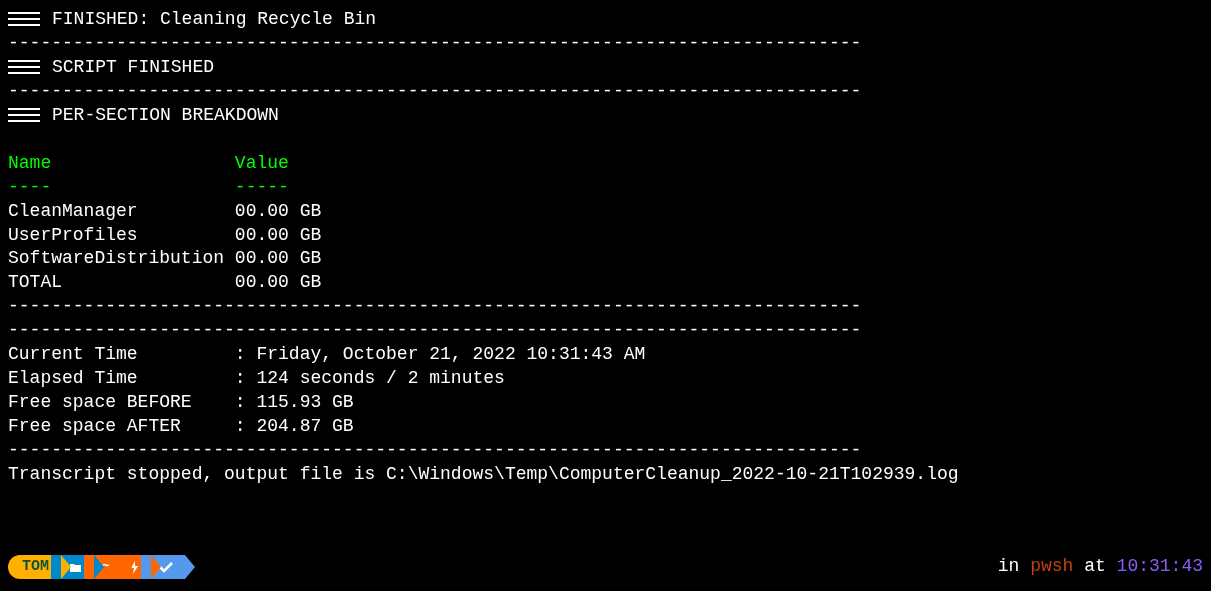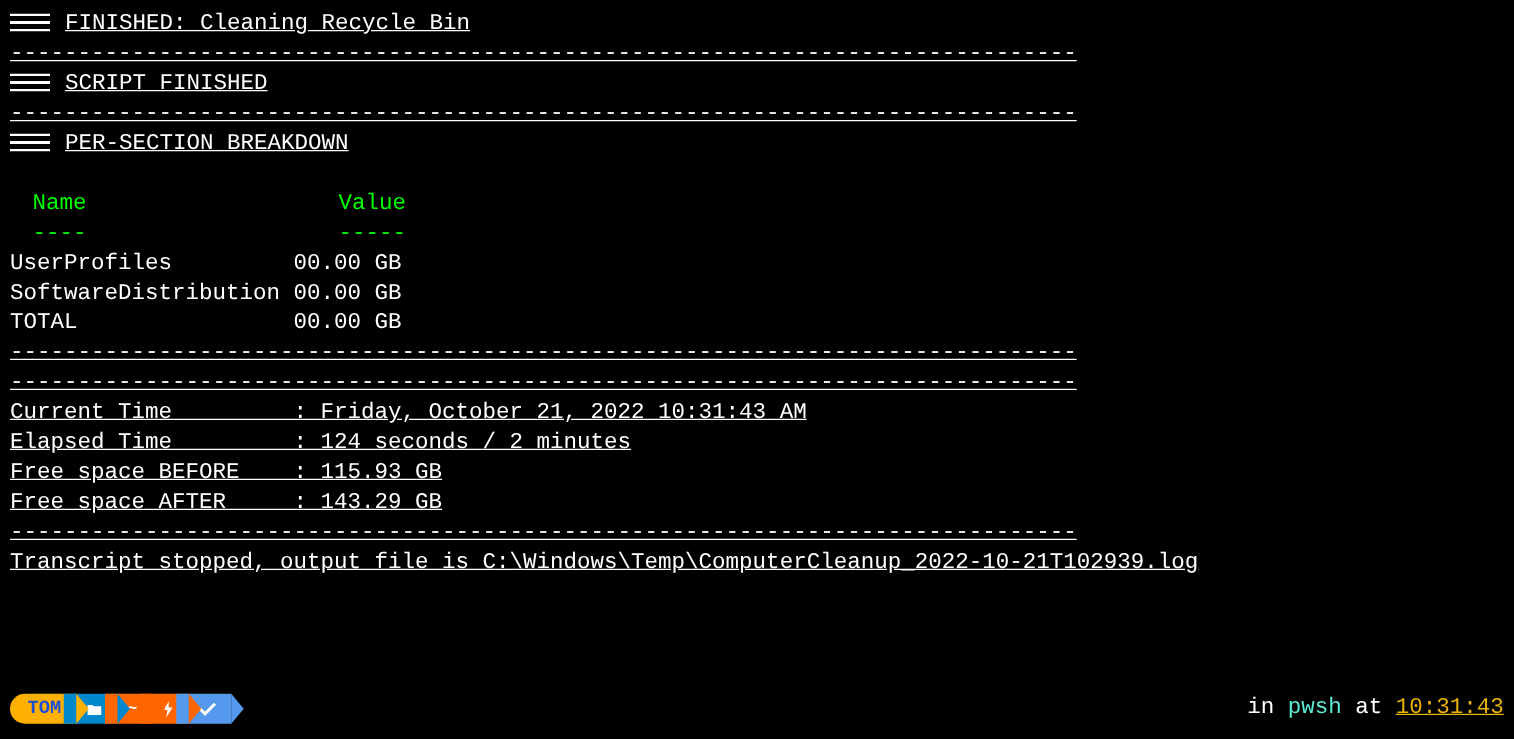--- a/index.html
+++ b/index.html
@@ -14,42 +14,40 @@
       font-size: 18px;
       line-height: 1.33;
       padding: 8px;
       width: 1211px;
       height: 591px;
       overflow: hidden;
       position: relative;
     }
     .line {
       white-space: pre;
-      text-decoration: underline;
     }
     .section-marker {
       display: inline-block;
     }
     .section-marker::before {
       content: "";
       display: inline-block;
       width: 32px;
       height: 14px;
       vertical-align: middle;
       background: linear-gradient(to bottom, 
         #fff 0%, #fff 15%, 
         #000 15%, #000 42%, 
         #fff 42%, #fff 58%, 
         #000 58%, #000 85%, 
         #fff 85%, #fff 100%);
       margin-right: 12px;
     }
     .green {
       color: #00ff00;
-      margin-left: 18px;
     }
     .table-row {
       white-space: pre;
     }
     .prompt-bar {
       position: absolute;
       bottom: 12px;
       left: 8px;
       right: 8px;
       display: flex;
@@ -81,21 +79,21 @@
       position: absolute;
       right: -10px;
       top: 0;
       border-top: 12px solid transparent;
       border-bottom: 12px solid transparent;
       border-left: 10px solid currentColor;
       z-index: 2;
     }
     .seg-yellow {
       background: #ffb000;
-      color: #1d4ed8;
+      color: #14532d;
     }
     .seg-yellow::after {
       border-left-color: #ffb000;
     }
     .seg-blue {
       background: #0088cc;
       color: #fff;
     }
     .seg-blue::after {
       border-left-color: #0088cc;
@@ -116,56 +114,56 @@
     }
     .icon {
       display: inline-block;
       font-size: 13px;
     }
     .right-status {
       font-size: 18px;
       white-space: pre;
     }
     .cyan {
-      color: #5eead4;
+      color: #c2410c;
     }
     .blue-time {
-      color: #eab308;
-      text-decoration: underline;
+      color: #8b5cf6;
     }
     .blank {
       height: 24px;
     }
     svg {
       display: block;
     }
   </style>
 </head>
 <body>
 
 <div class="line"><span class="section-marker"></span><span>FINISHED: Cleaning Recycle Bin</span></div>
 <div class="line">-------------------------------------------------------------------------------</div>
 <div class="line"><span class="section-marker"></span><span>SCRIPT FINISHED</span></div>
 <div class="line">-------------------------------------------------------------------------------</div>
 <div class="line"><span class="section-marker"></span><span>PER-SECTION BREAKDOWN</span></div>
 <div class="blank"></div>
 <div class="table-row"><span class="green" id="th-name">Name                 </span><span class="green" id="th-value">Value</span></div>
 <div class="table-row"><span class="green" id="thu-name">----                 </span><span class="green" id="thu-value">-----</span></div>
 <div id="table-rows">
+    <div class="table-row">CleanManager         00.00 GB</div>
     <div class="table-row">UserProfiles         00.00 GB</div>
     <div class="table-row">SoftwareDistribution 00.00 GB</div>
     <div class="table-row">TOTAL                00.00 GB</div>
   </div>
 <div class="line">-------------------------------------------------------------------------------</div>
 <div class="line">-------------------------------------------------------------------------------</div>
 <div id="stats-rows">
     <div class="line">Current Time         : Friday, October 21, 2022 10:31:43 AM</div>
     <div class="line">Elapsed Time         : 124 seconds / 2 minutes</div>
     <div class="line">Free space BEFORE    : 115.93 GB</div>
-    <div class="line">Free space AFTER     : 143.29 GB</div>
+    <div class="line">Free space AFTER     : 204.87 GB</div>
   </div>
 <div class="line">-------------------------------------------------------------------------------</div>
 <div class="line">Transcript stopped, output file is C:\Windows\Temp\ComputerCleanup_2022-10-21T102939.log</div>
 
 <div class="prompt-bar">
   <div class="prompt-segments">
     <div class="seg seg-yellow">
         <span>TOM</span>
       </div>
     <div class="seg seg-blue">

